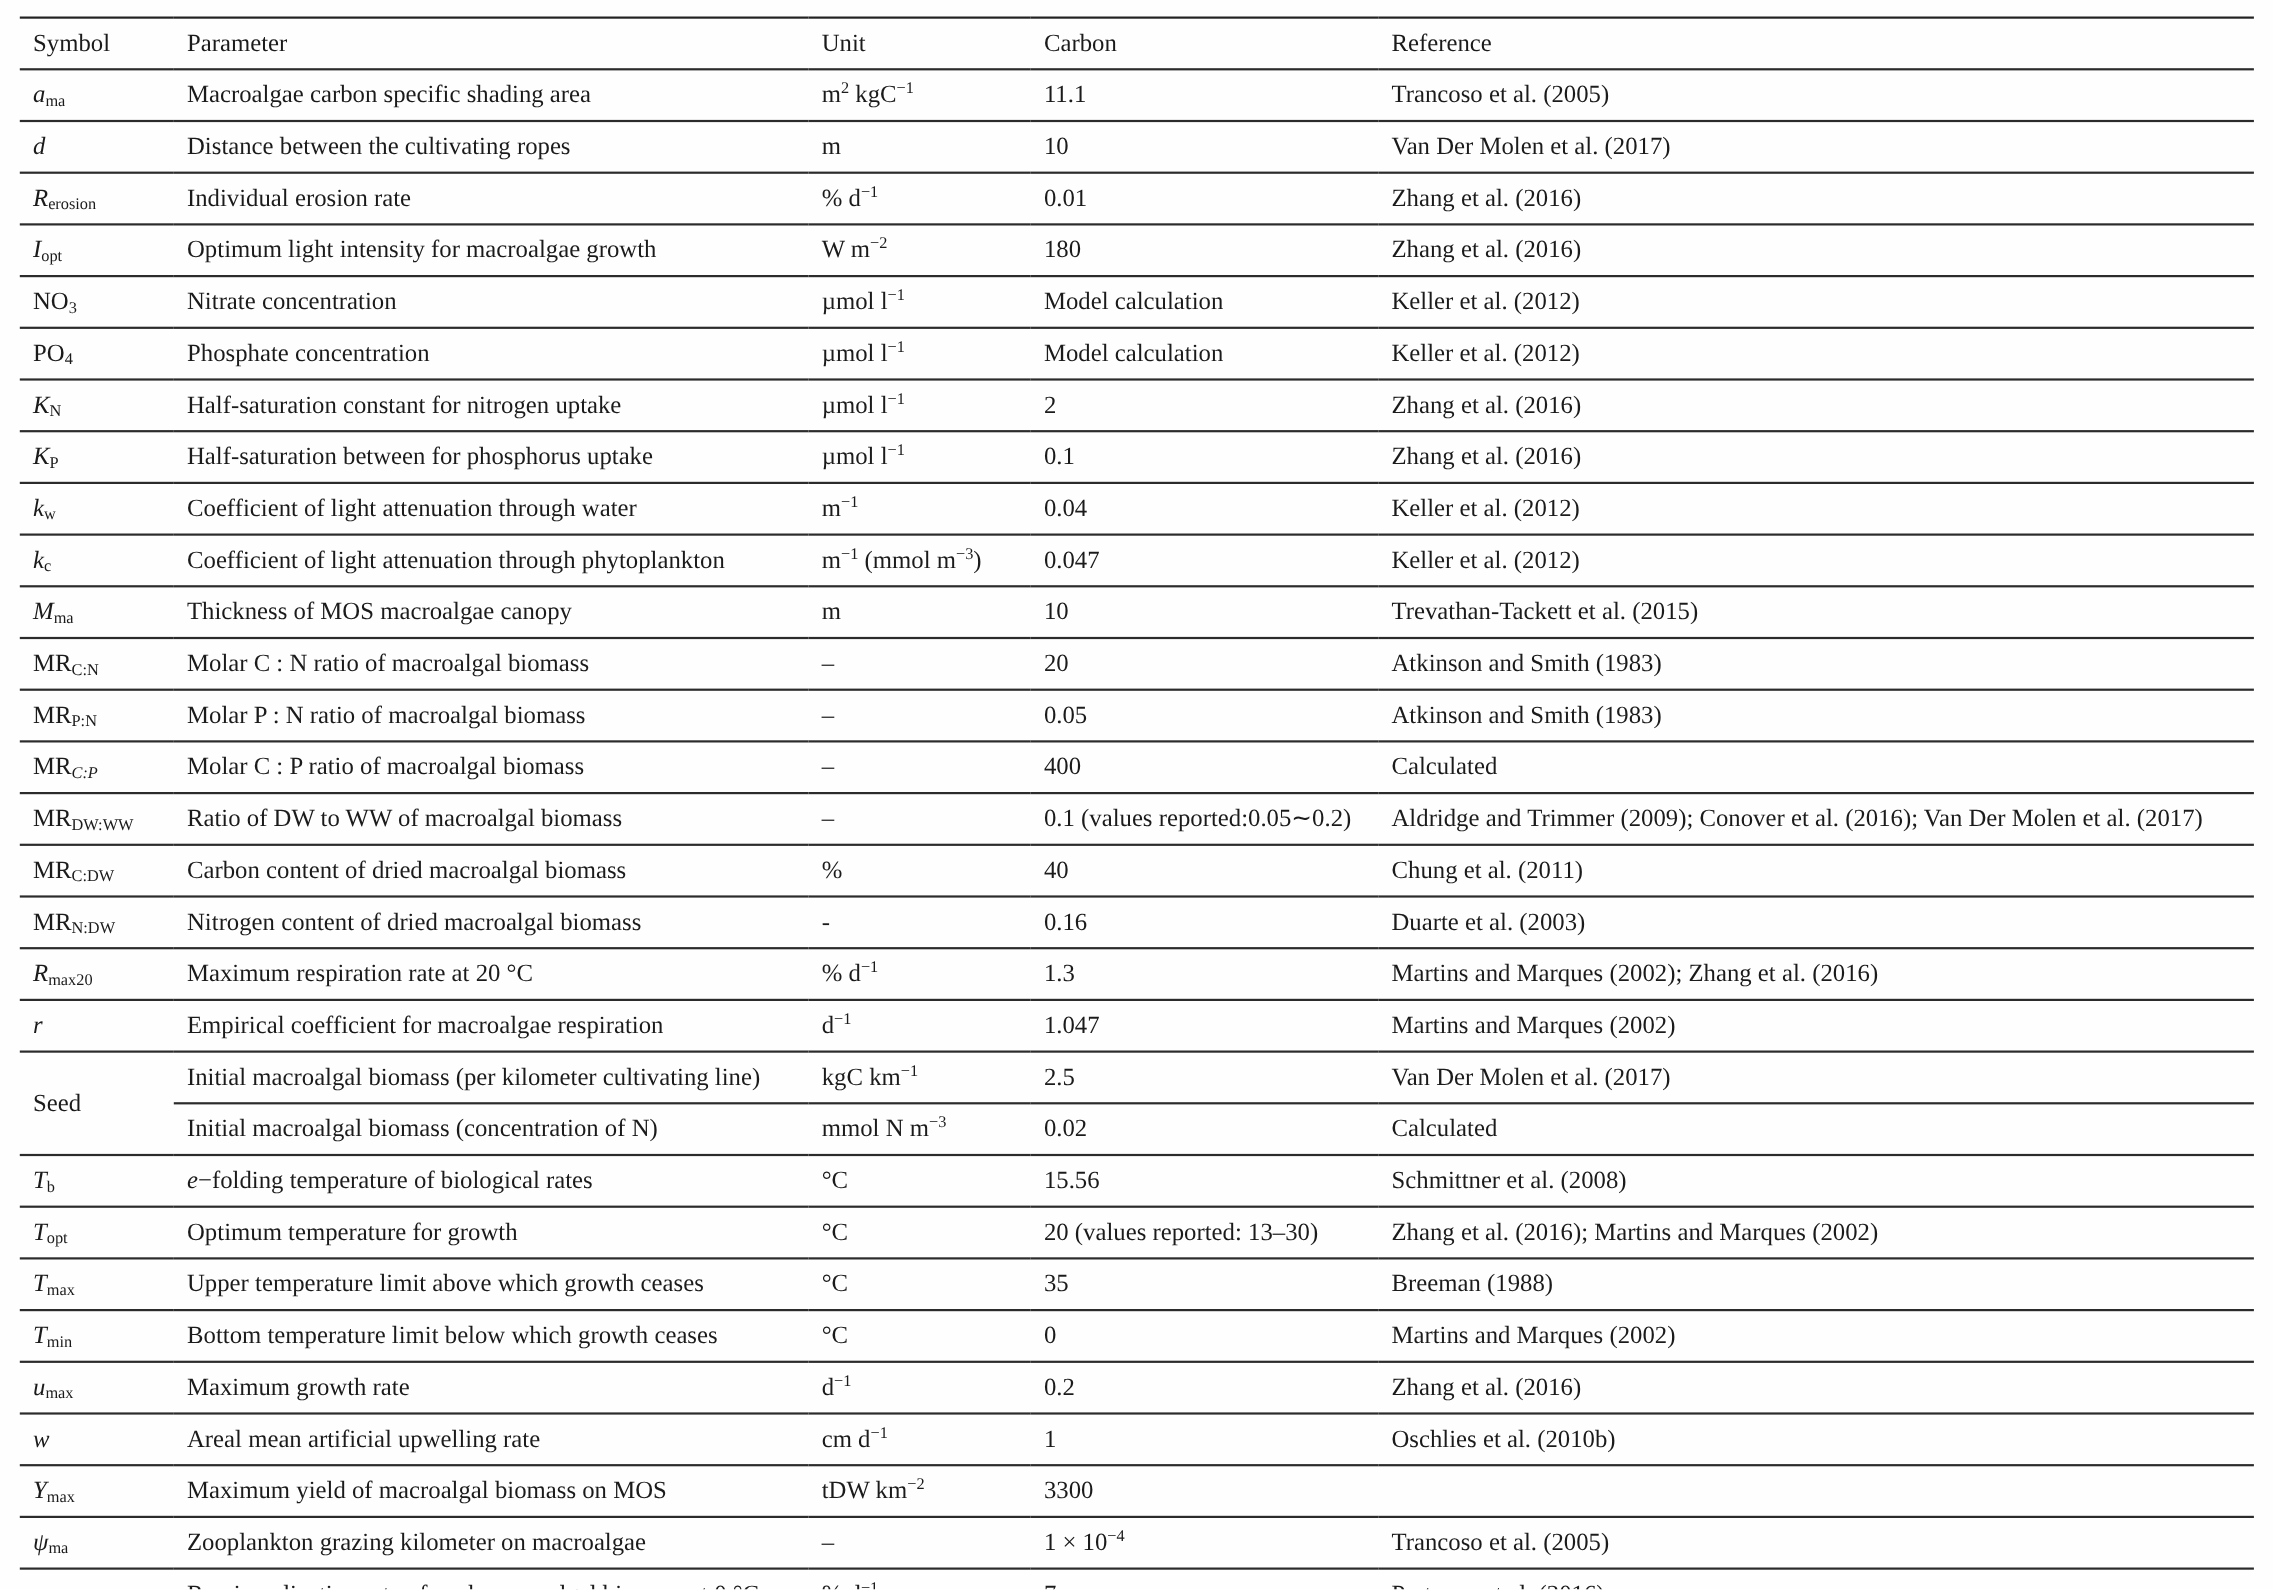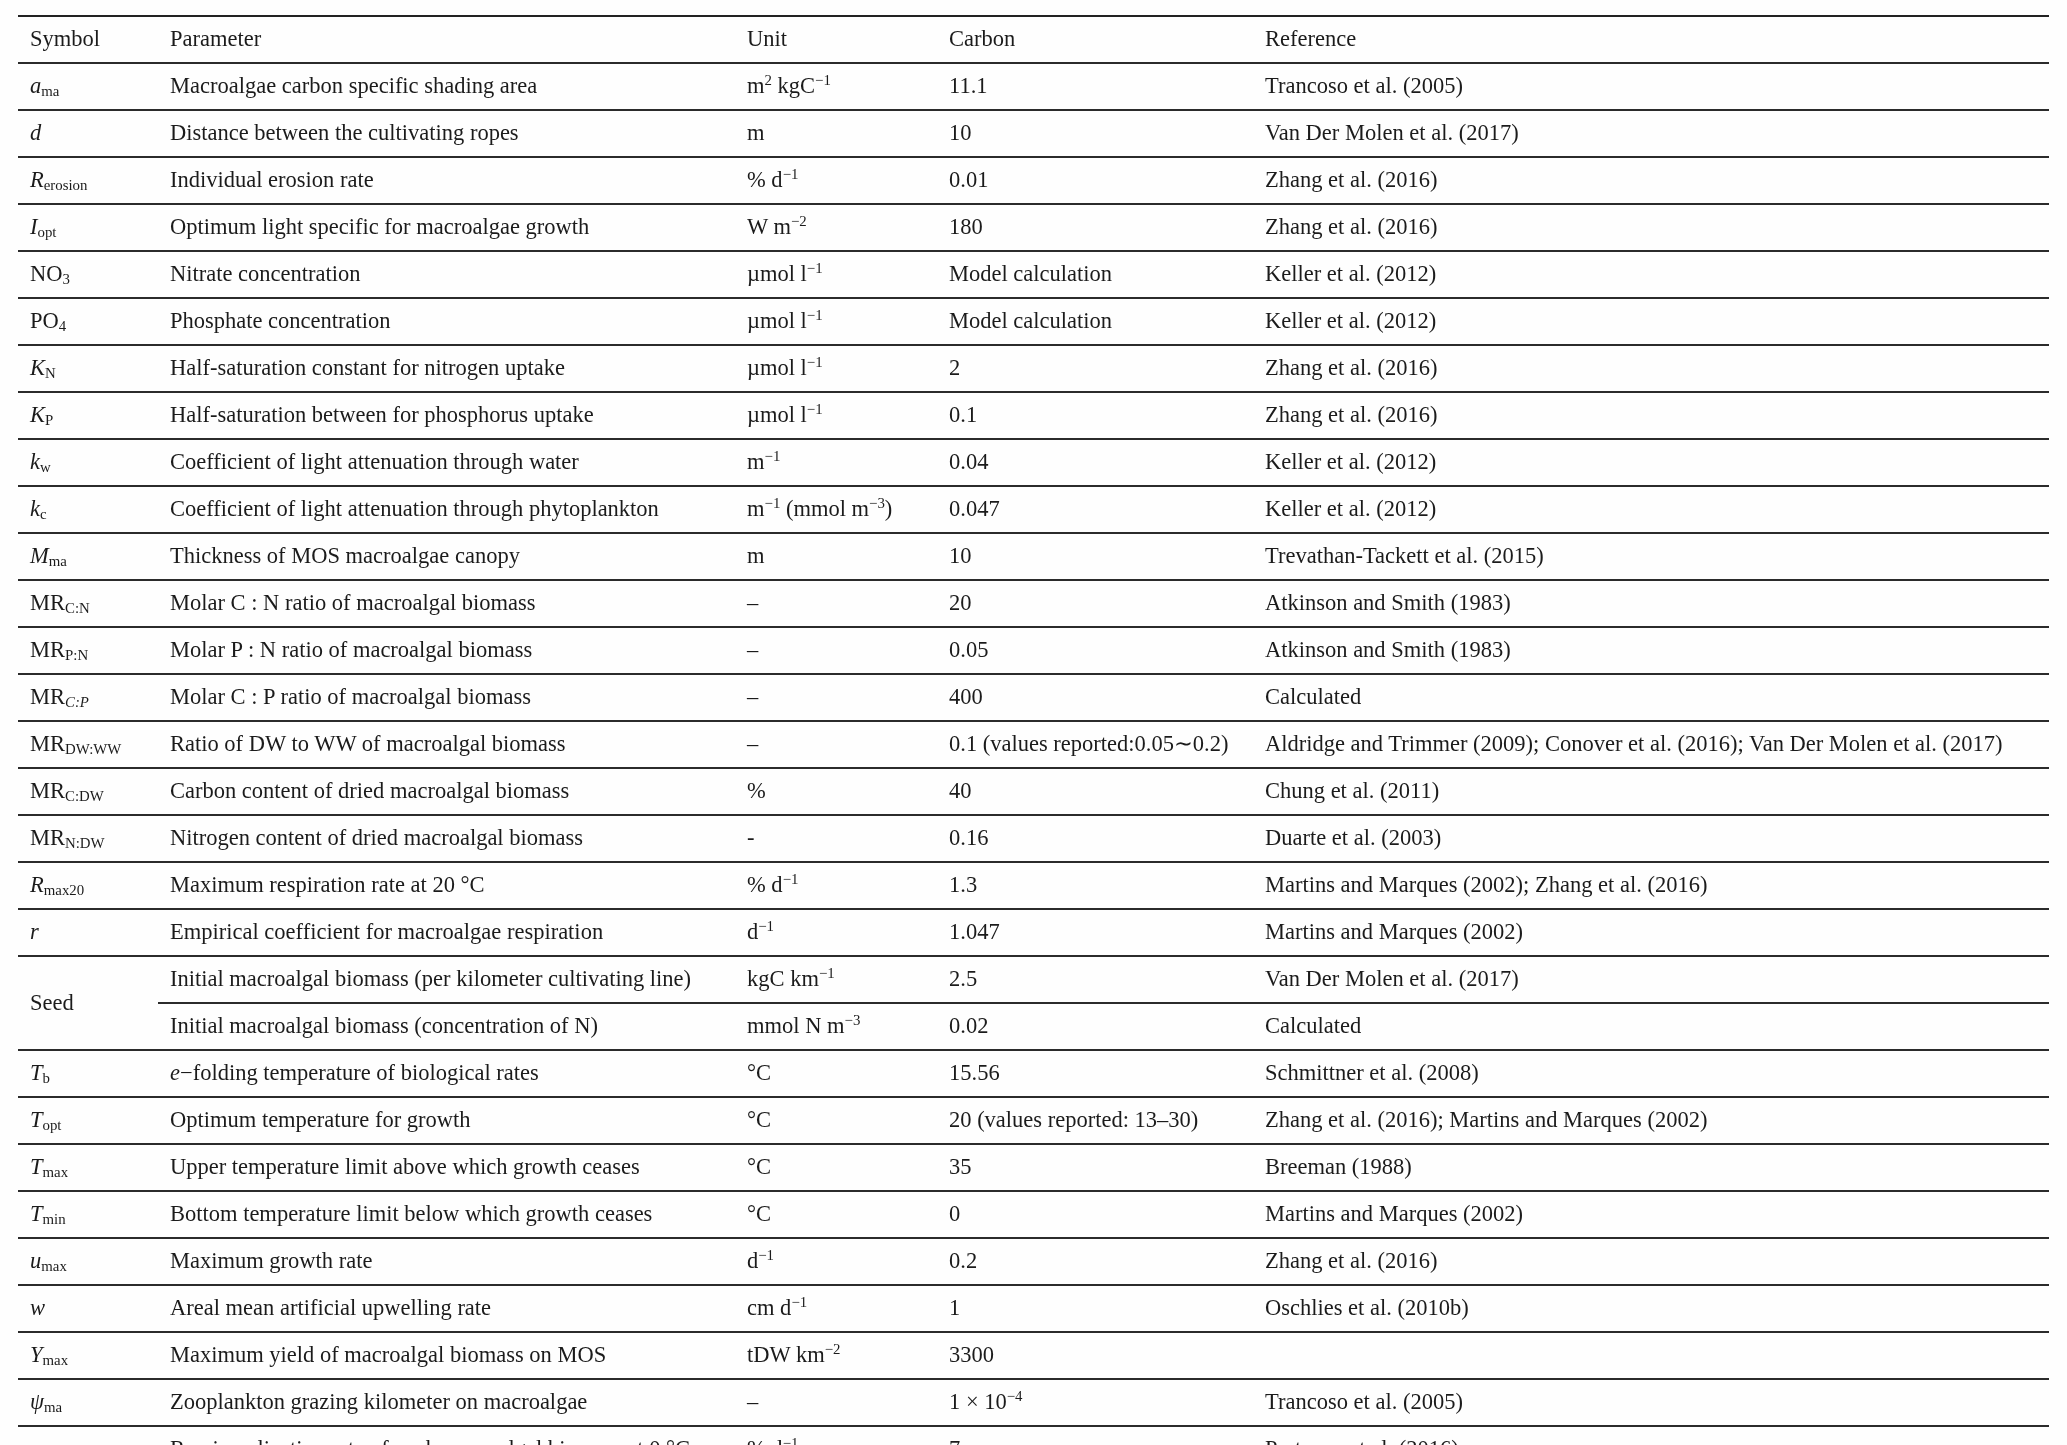--- a/index.html
+++ b/index.html
@@ -83,21 +83,21 @@
         </tr>
         <tr>
           <td><i>R</i><sub>erosion</sub></td>
           <td>Individual erosion rate</td>
           <td>% d<sup>−1</sup></td>
           <td>0.01</td>
           <td>Zhang et al. (2016)</td>
         </tr>
         <tr>
           <td><i>I</i><sub>opt</sub></td>
-          <td>Optimum light specific for macroalgae growth</td>
+          <td>Optimum light intensity for macroalgae growth</td>
           <td>W m<sup>−2</sup></td>
           <td>180</td>
           <td>Zhang et al. (2016)</td>
         </tr>
         <tr>
           <td>NO<sub>3</sub></td>
           <td>Nitrate concentration</td>
           <td>µmol l<sup>−1</sup></td>
           <td>Model calculation</td>
           <td>Keller et al. (2012)</td>

